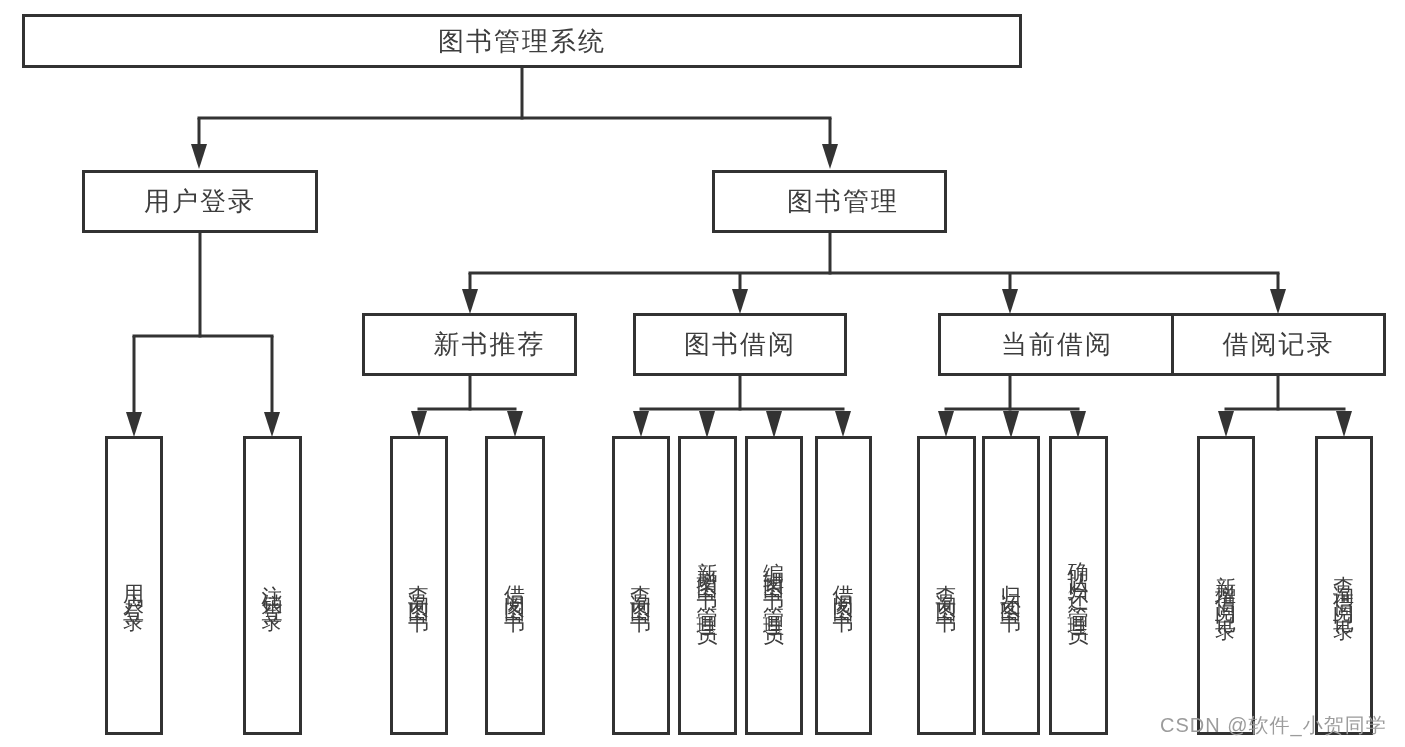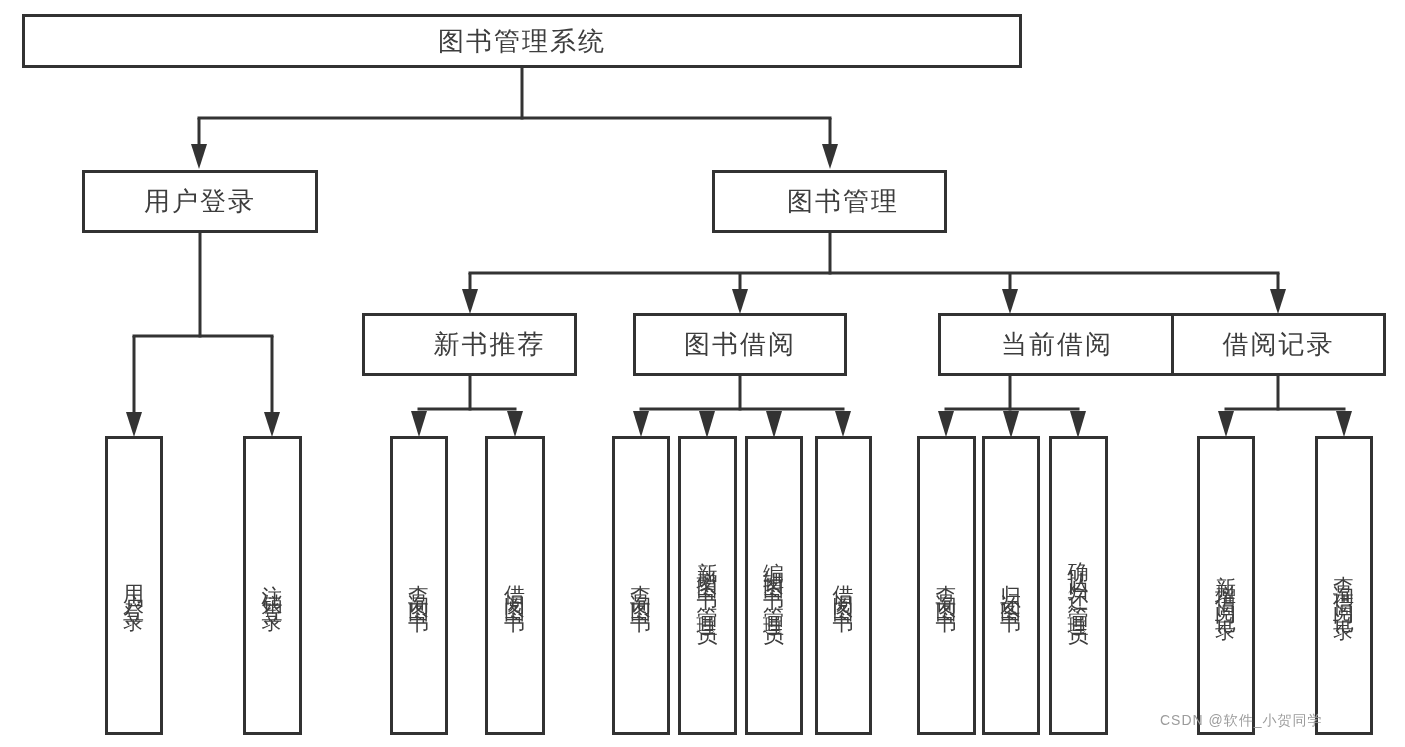--- a/index.html
+++ b/index.html
@@ -76,21 +76,21 @@
   .f-7  { left: 815px;  width: 57px; }
   .f-8  { left: 917px;  width: 59px; }
   .f-9  { left: 982px;  width: 58px; }
   .f-10 { left: 1049px; width: 59px; }
   .f-11 { left: 1197px; width: 58px; }
   .f-12 { left: 1315px; width: 58px; }
   .watermark {
     position: absolute;
     left: 1160px;
     top: 712px;
-    font-size: 14px;
+    font-size: 20px;
     letter-spacing: 1px;
     color: var(--watermark);
     white-space: nowrap;
     z-index: 5;
   }
 </style>
 </head>
 <body>
 
 <div class="canvas">

